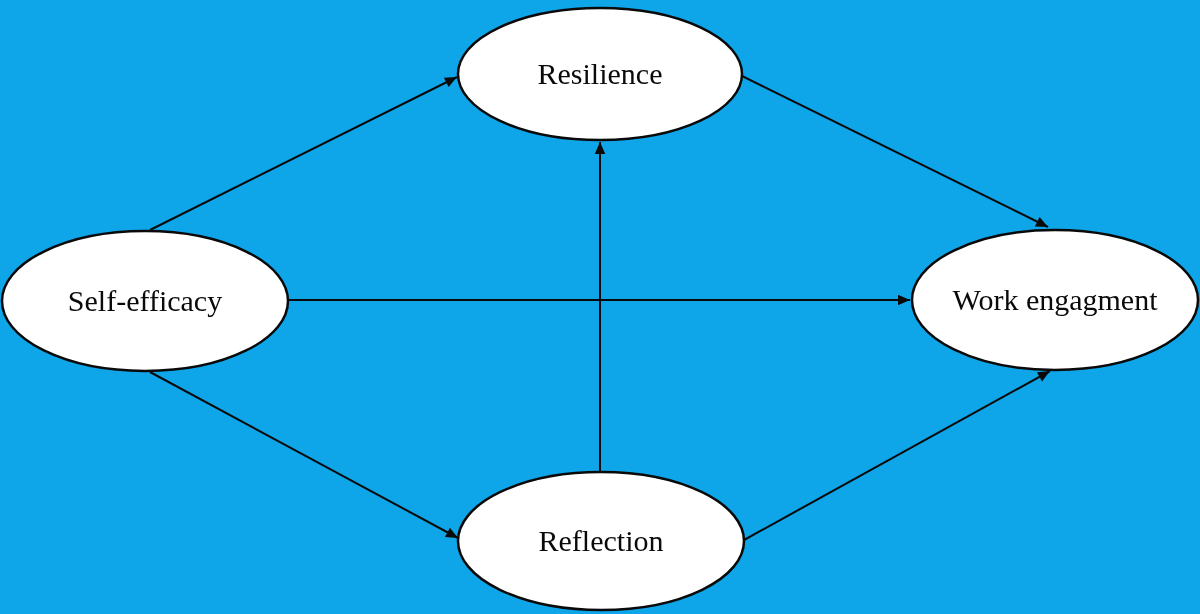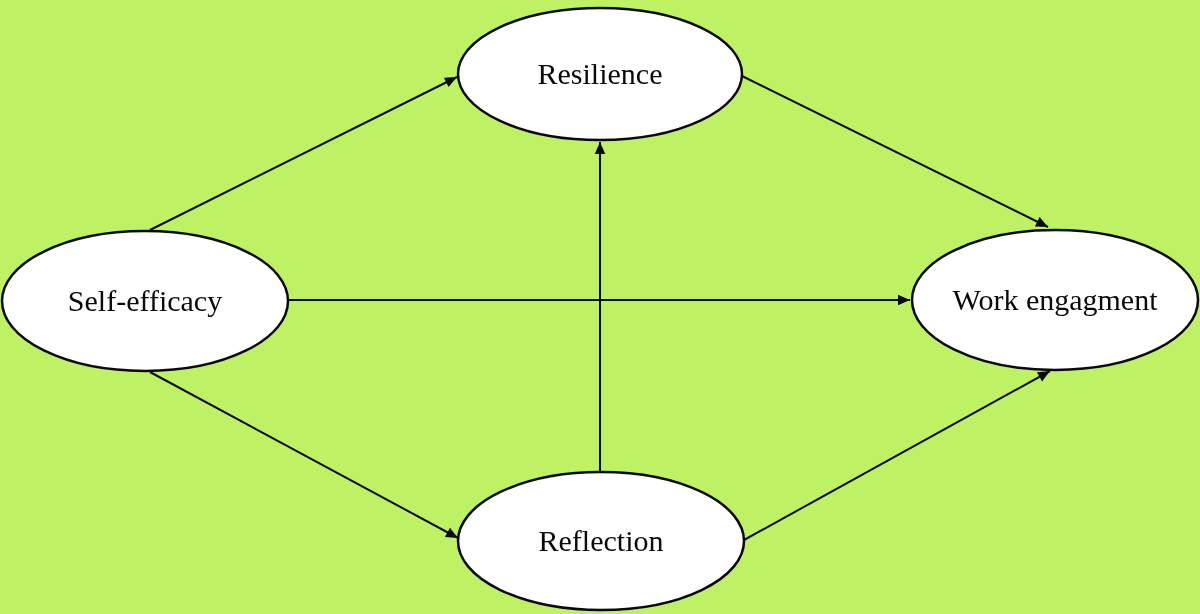--- a/index.html
+++ b/index.html
@@ -4,21 +4,21 @@
 <style>
   html, body {
     margin: 0;
     padding: 0;
     background: #ffffff;
   }
   .canvas {
     position: relative;
     width: 1200px;
     height: 614px;
-    background: #bef264;
+    background: #0ea5e9;
     overflow: hidden;
   }
   svg text {
     font-family: "Liberation Serif", "DejaVu Serif", serif;
     font-size: 30px;
     fill: #0a0a0a;
     text-anchor: middle;
   }
   svg .node-ellipse {
     fill: #ffffff;

